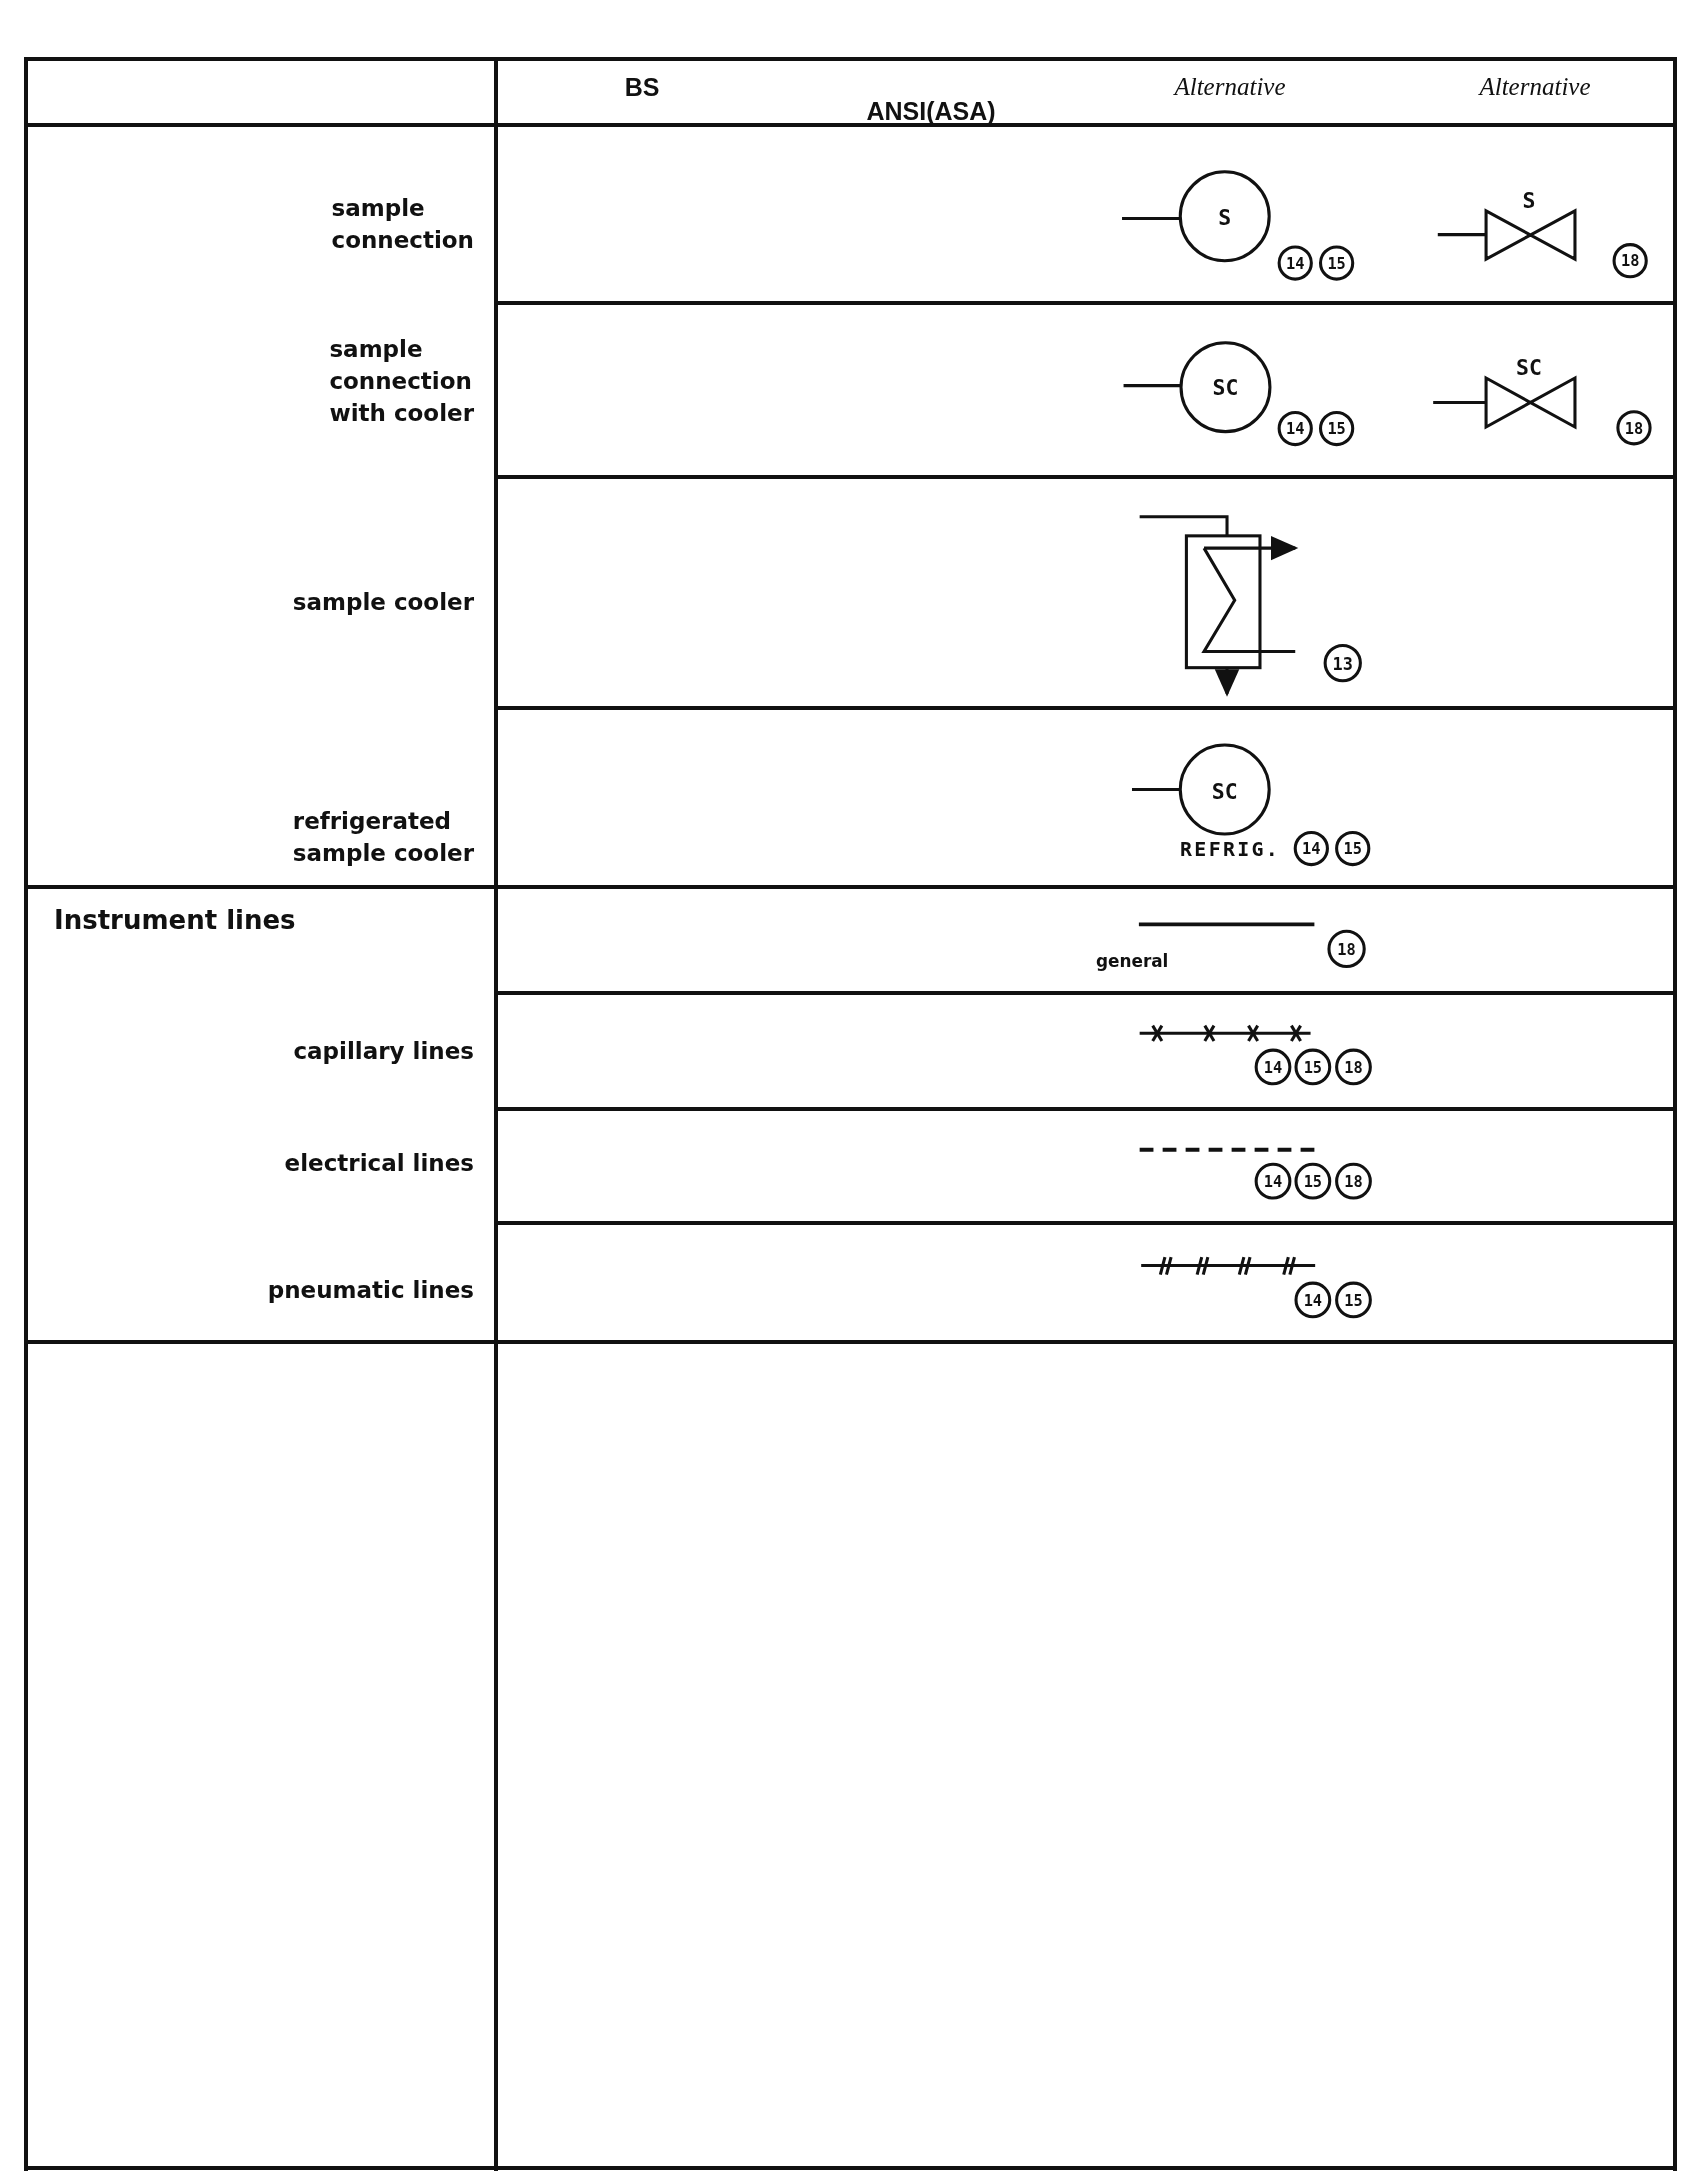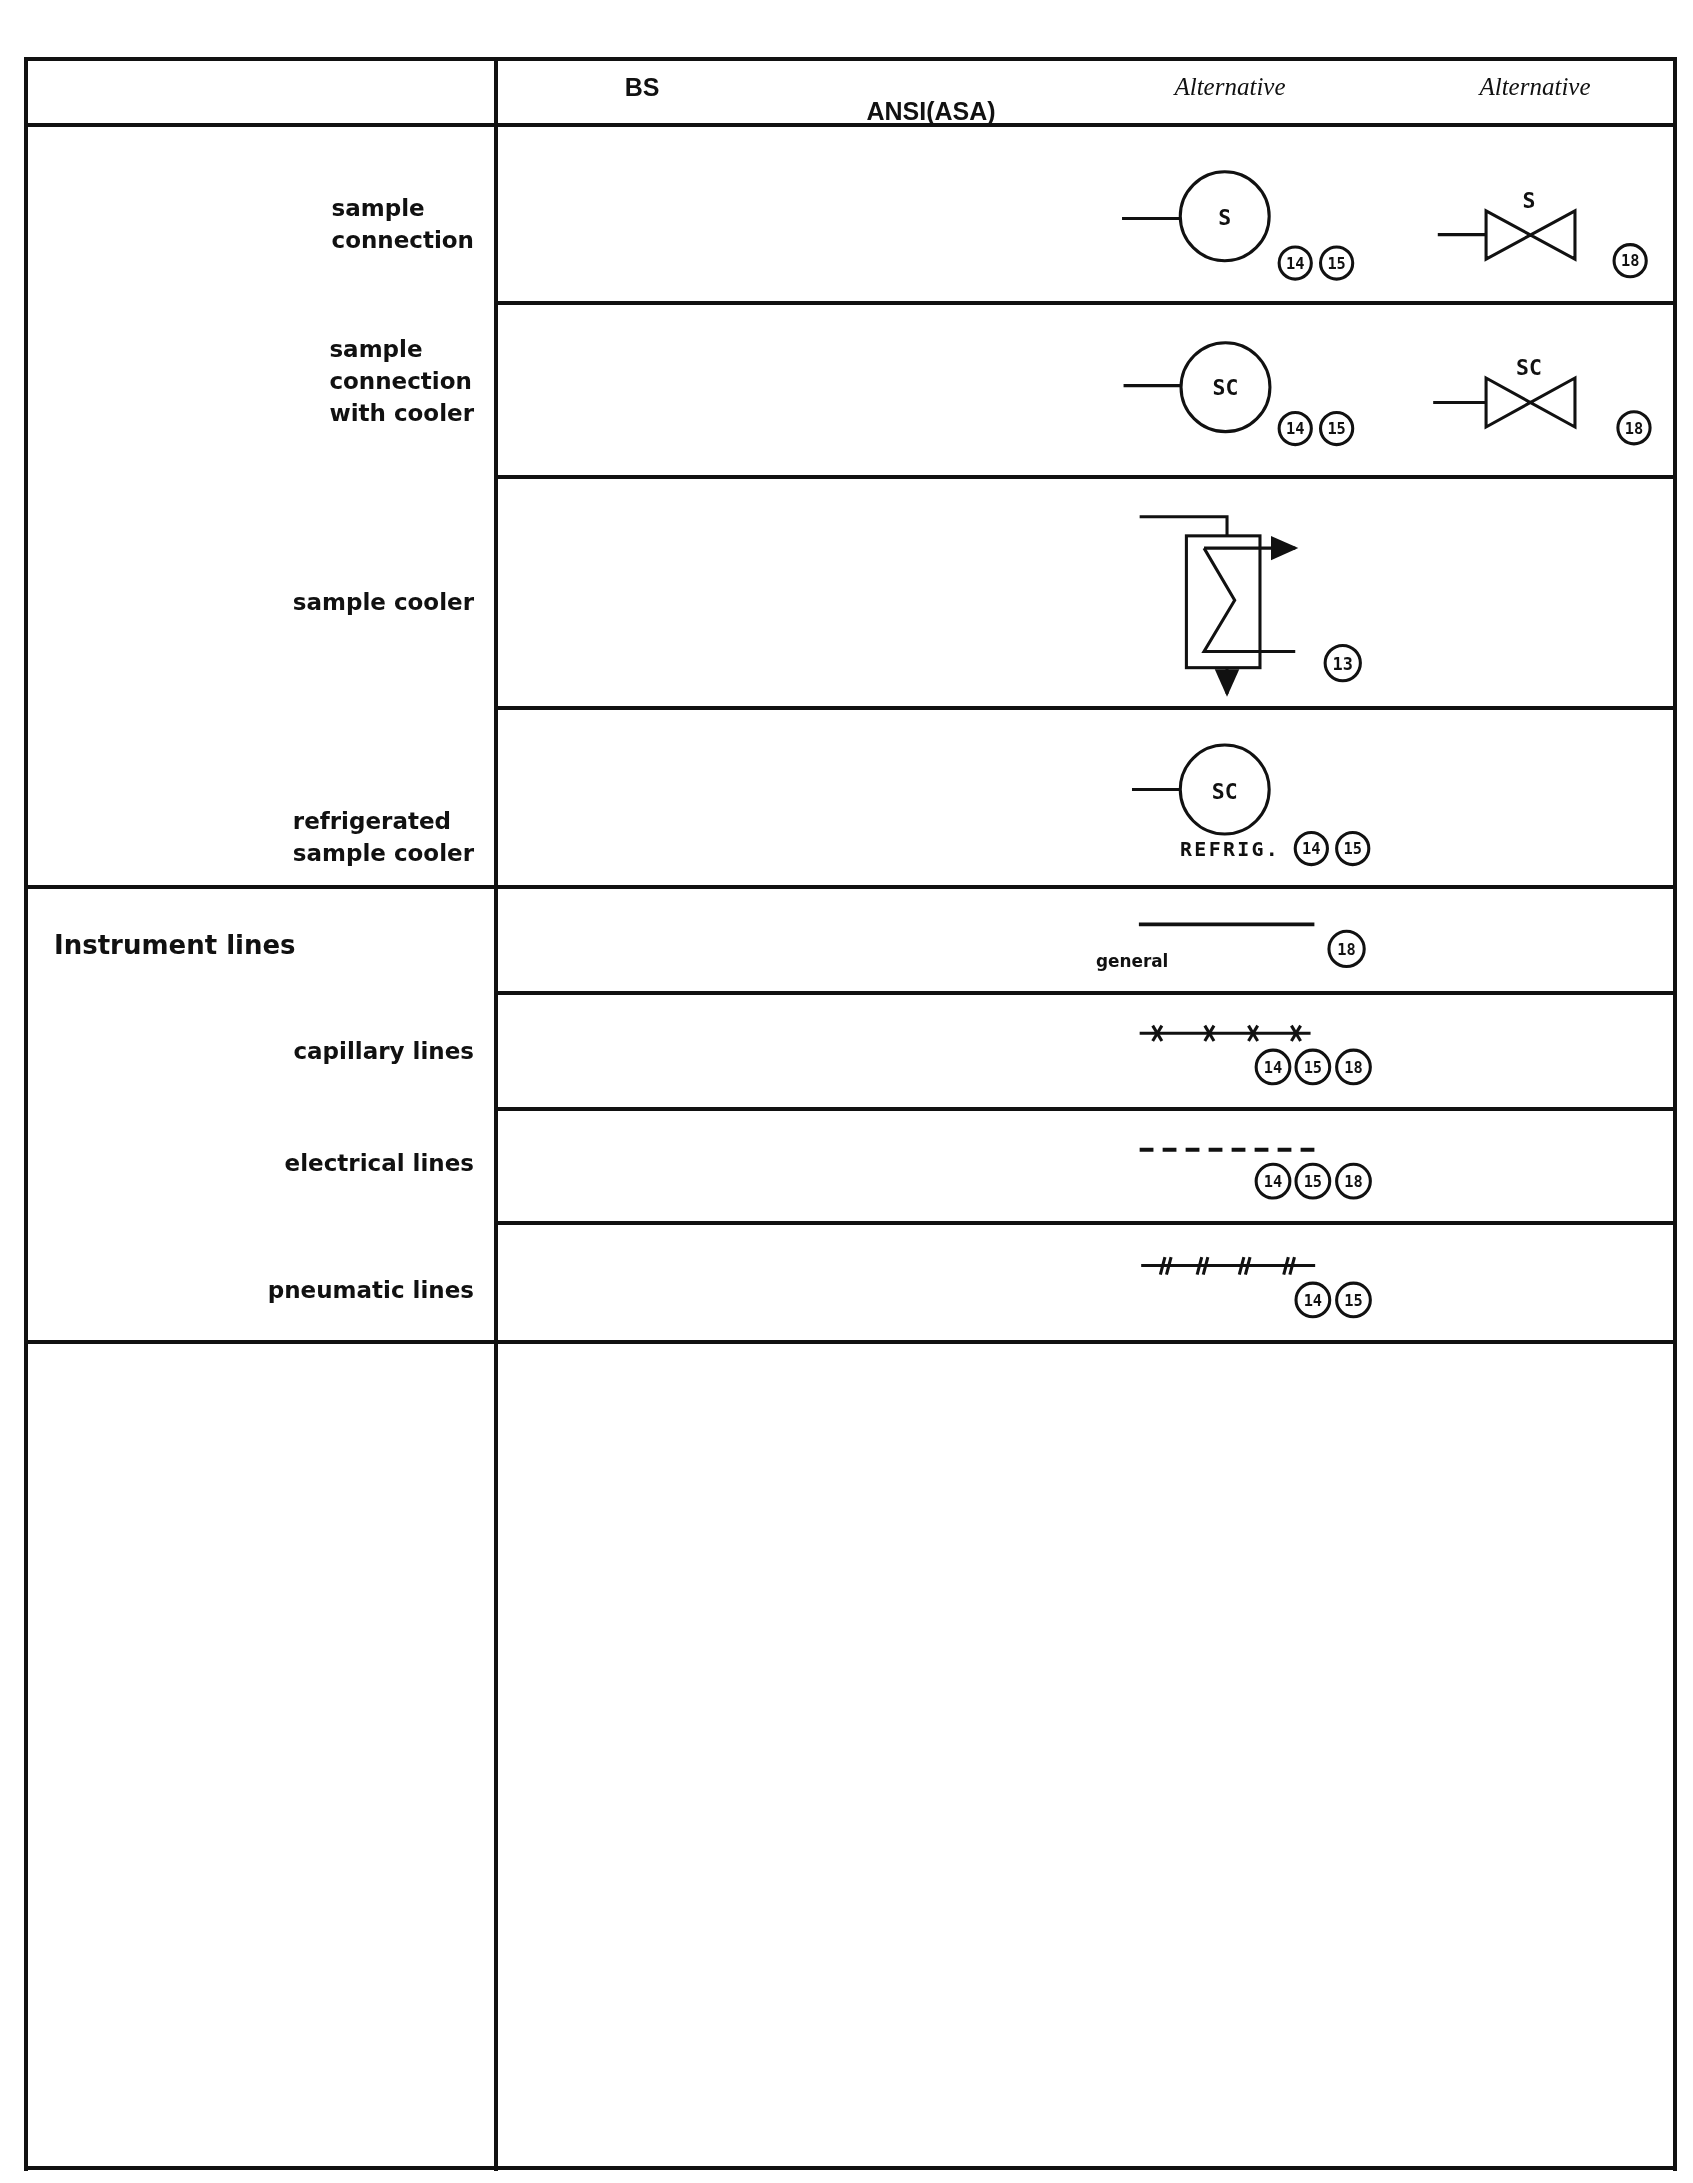--- a/index.html
+++ b/index.html
@@ -47,21 +47,21 @@
 
 <div class="lbl" style="top:192px;">sample
 connection</div>
 <div class="lbl" style="top:333px;">sample
 connection
 with cooler</div>
 <div class="lbl" style="top:586px;">sample cooler</div>
 <div class="lbl" style="top:757px;margin-top:48px;">refrigerated
 sample cooler</div>
 
-<div class="section" style="top:930px;">Instrument lines</div>
+<div class="section" style="top:905px;">Instrument lines</div>
 <div class="lbl" style="top:1035px;">capillary lines</div>
 <div class="lbl" style="top:1147px;">electrical lines</div>
 <div class="lbl" style="top:1274px;">pneumatic lines</div>
 
 <svg width="1693" height="2183" xmlns="http://www.w3.org/2000/svg" viewBox="0 0 2209 2848">
   <defs>
     <marker id="arr" markerWidth="10" markerHeight="10" refX="8" refY="5" orient="auto">
       <path d="M0,1 L9,5 L0,9 Z" fill="#111"></path>
     </marker>
   </defs>

